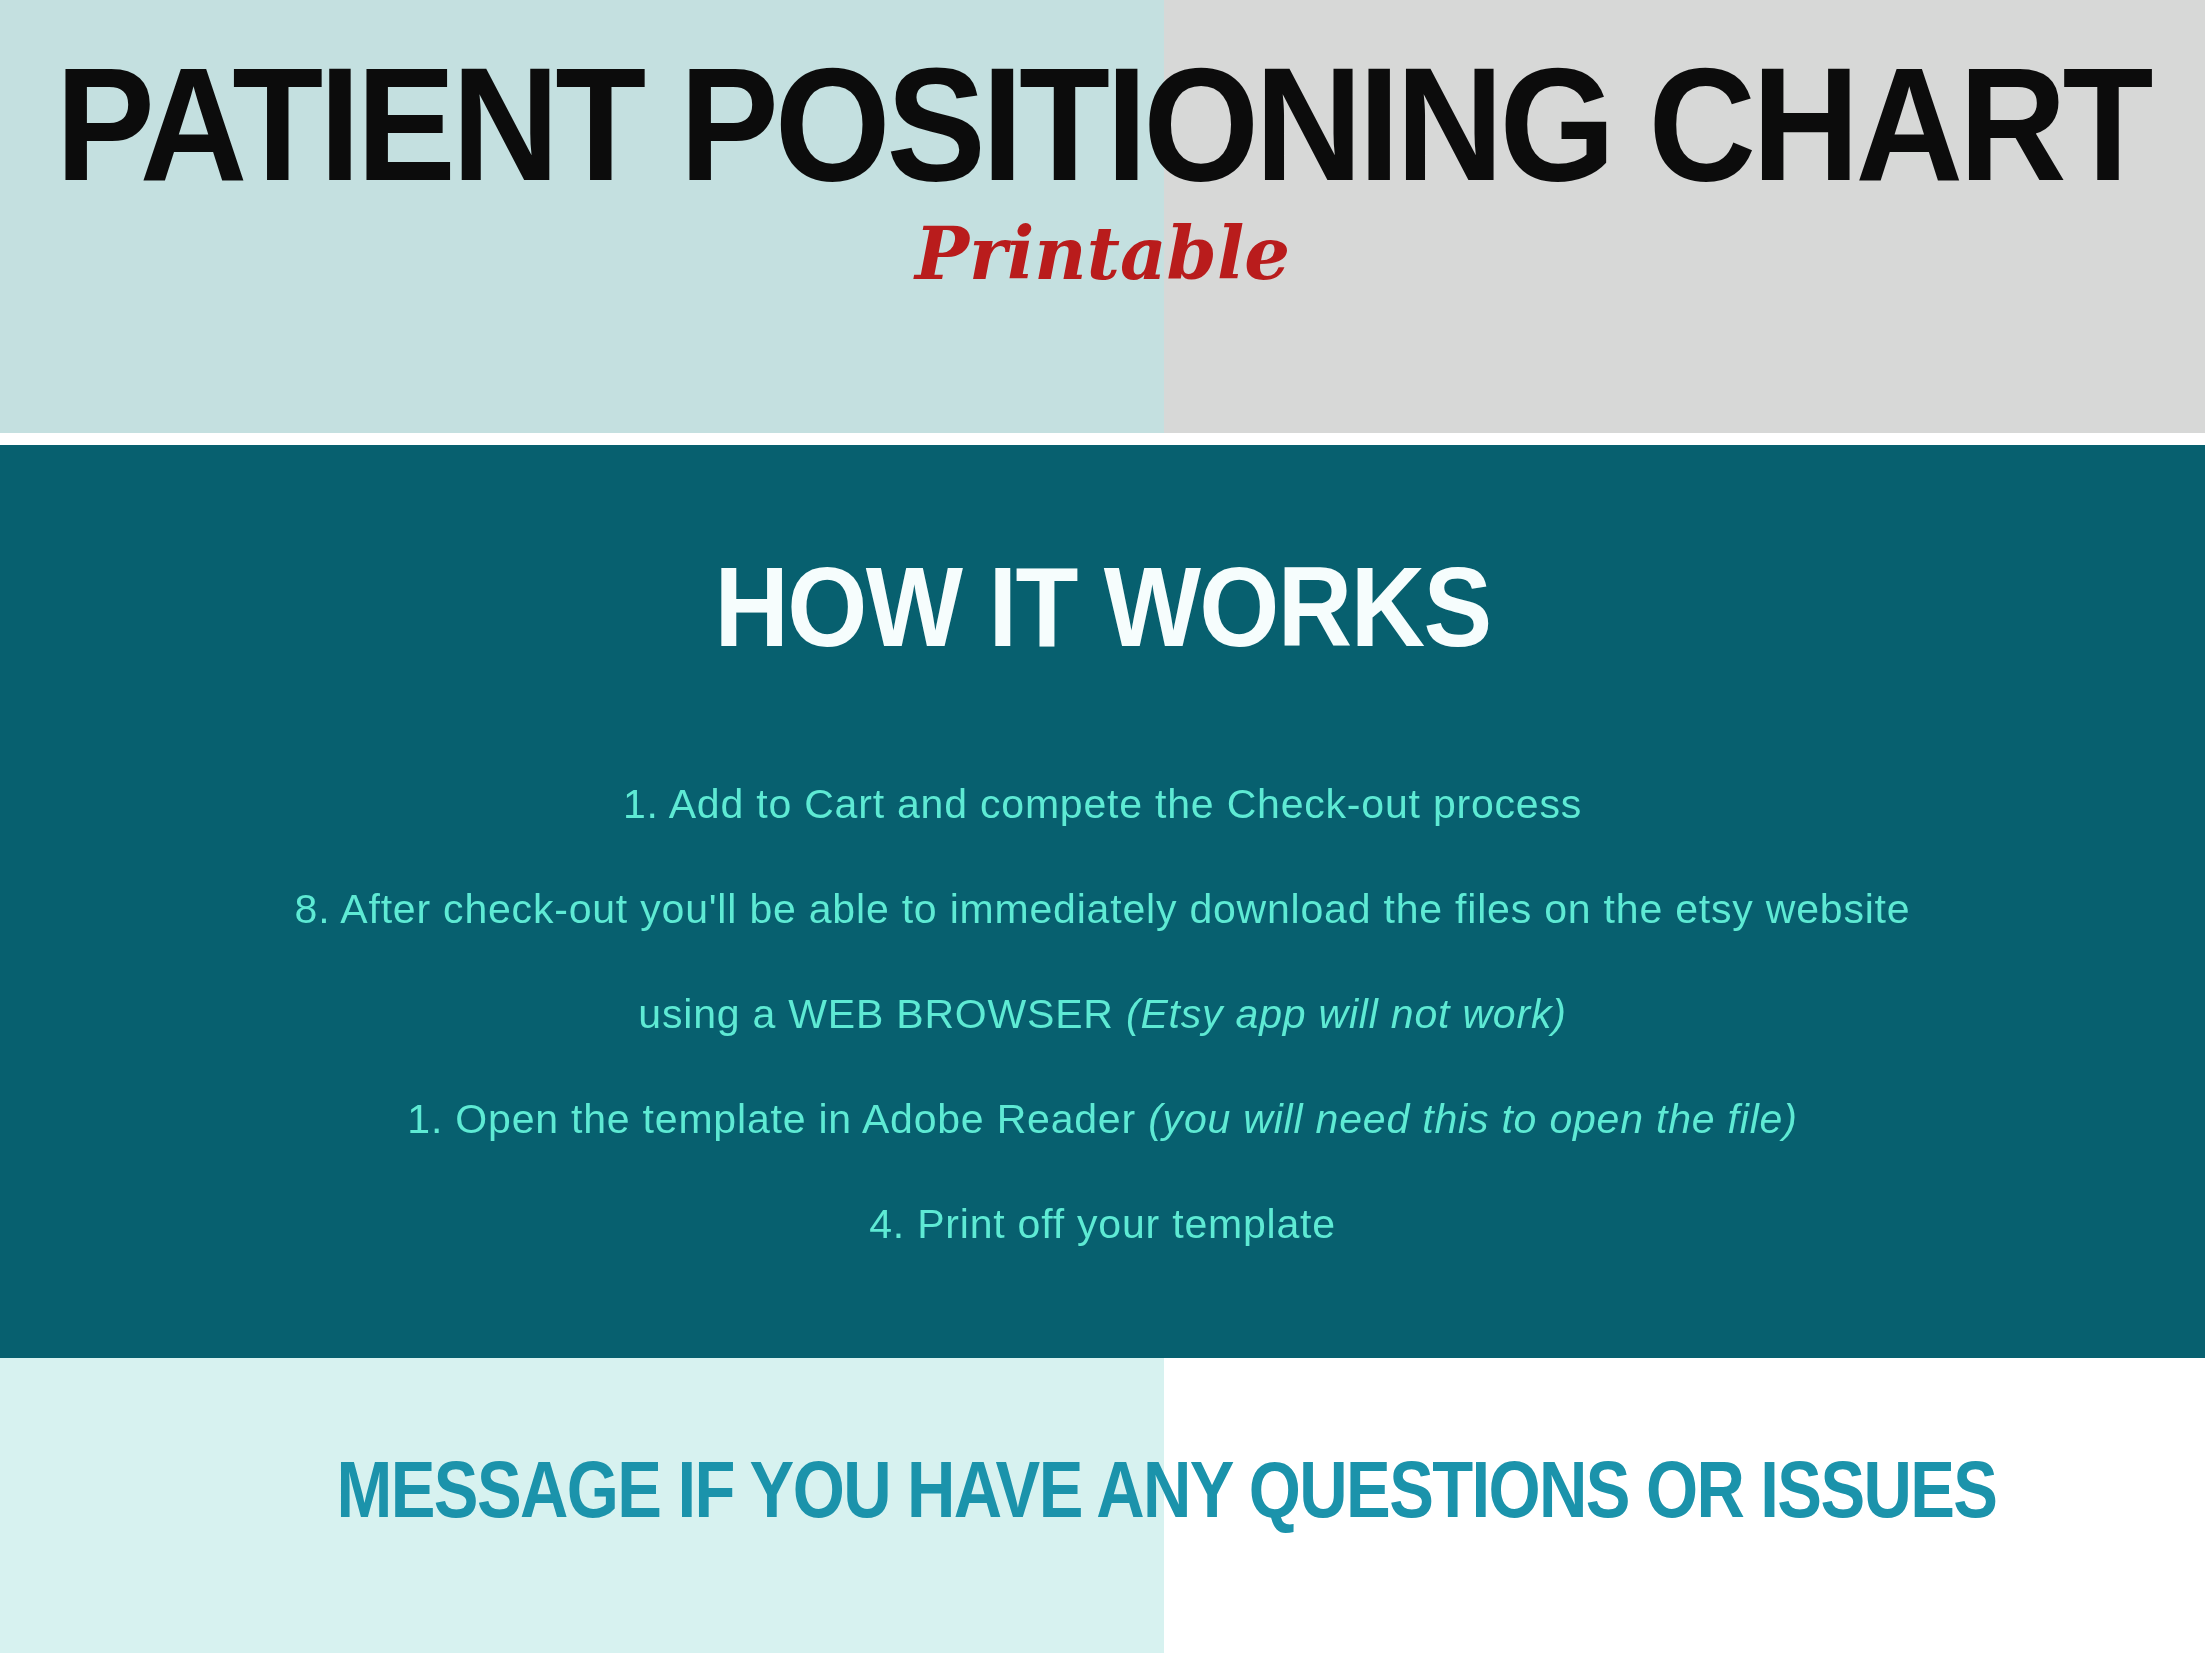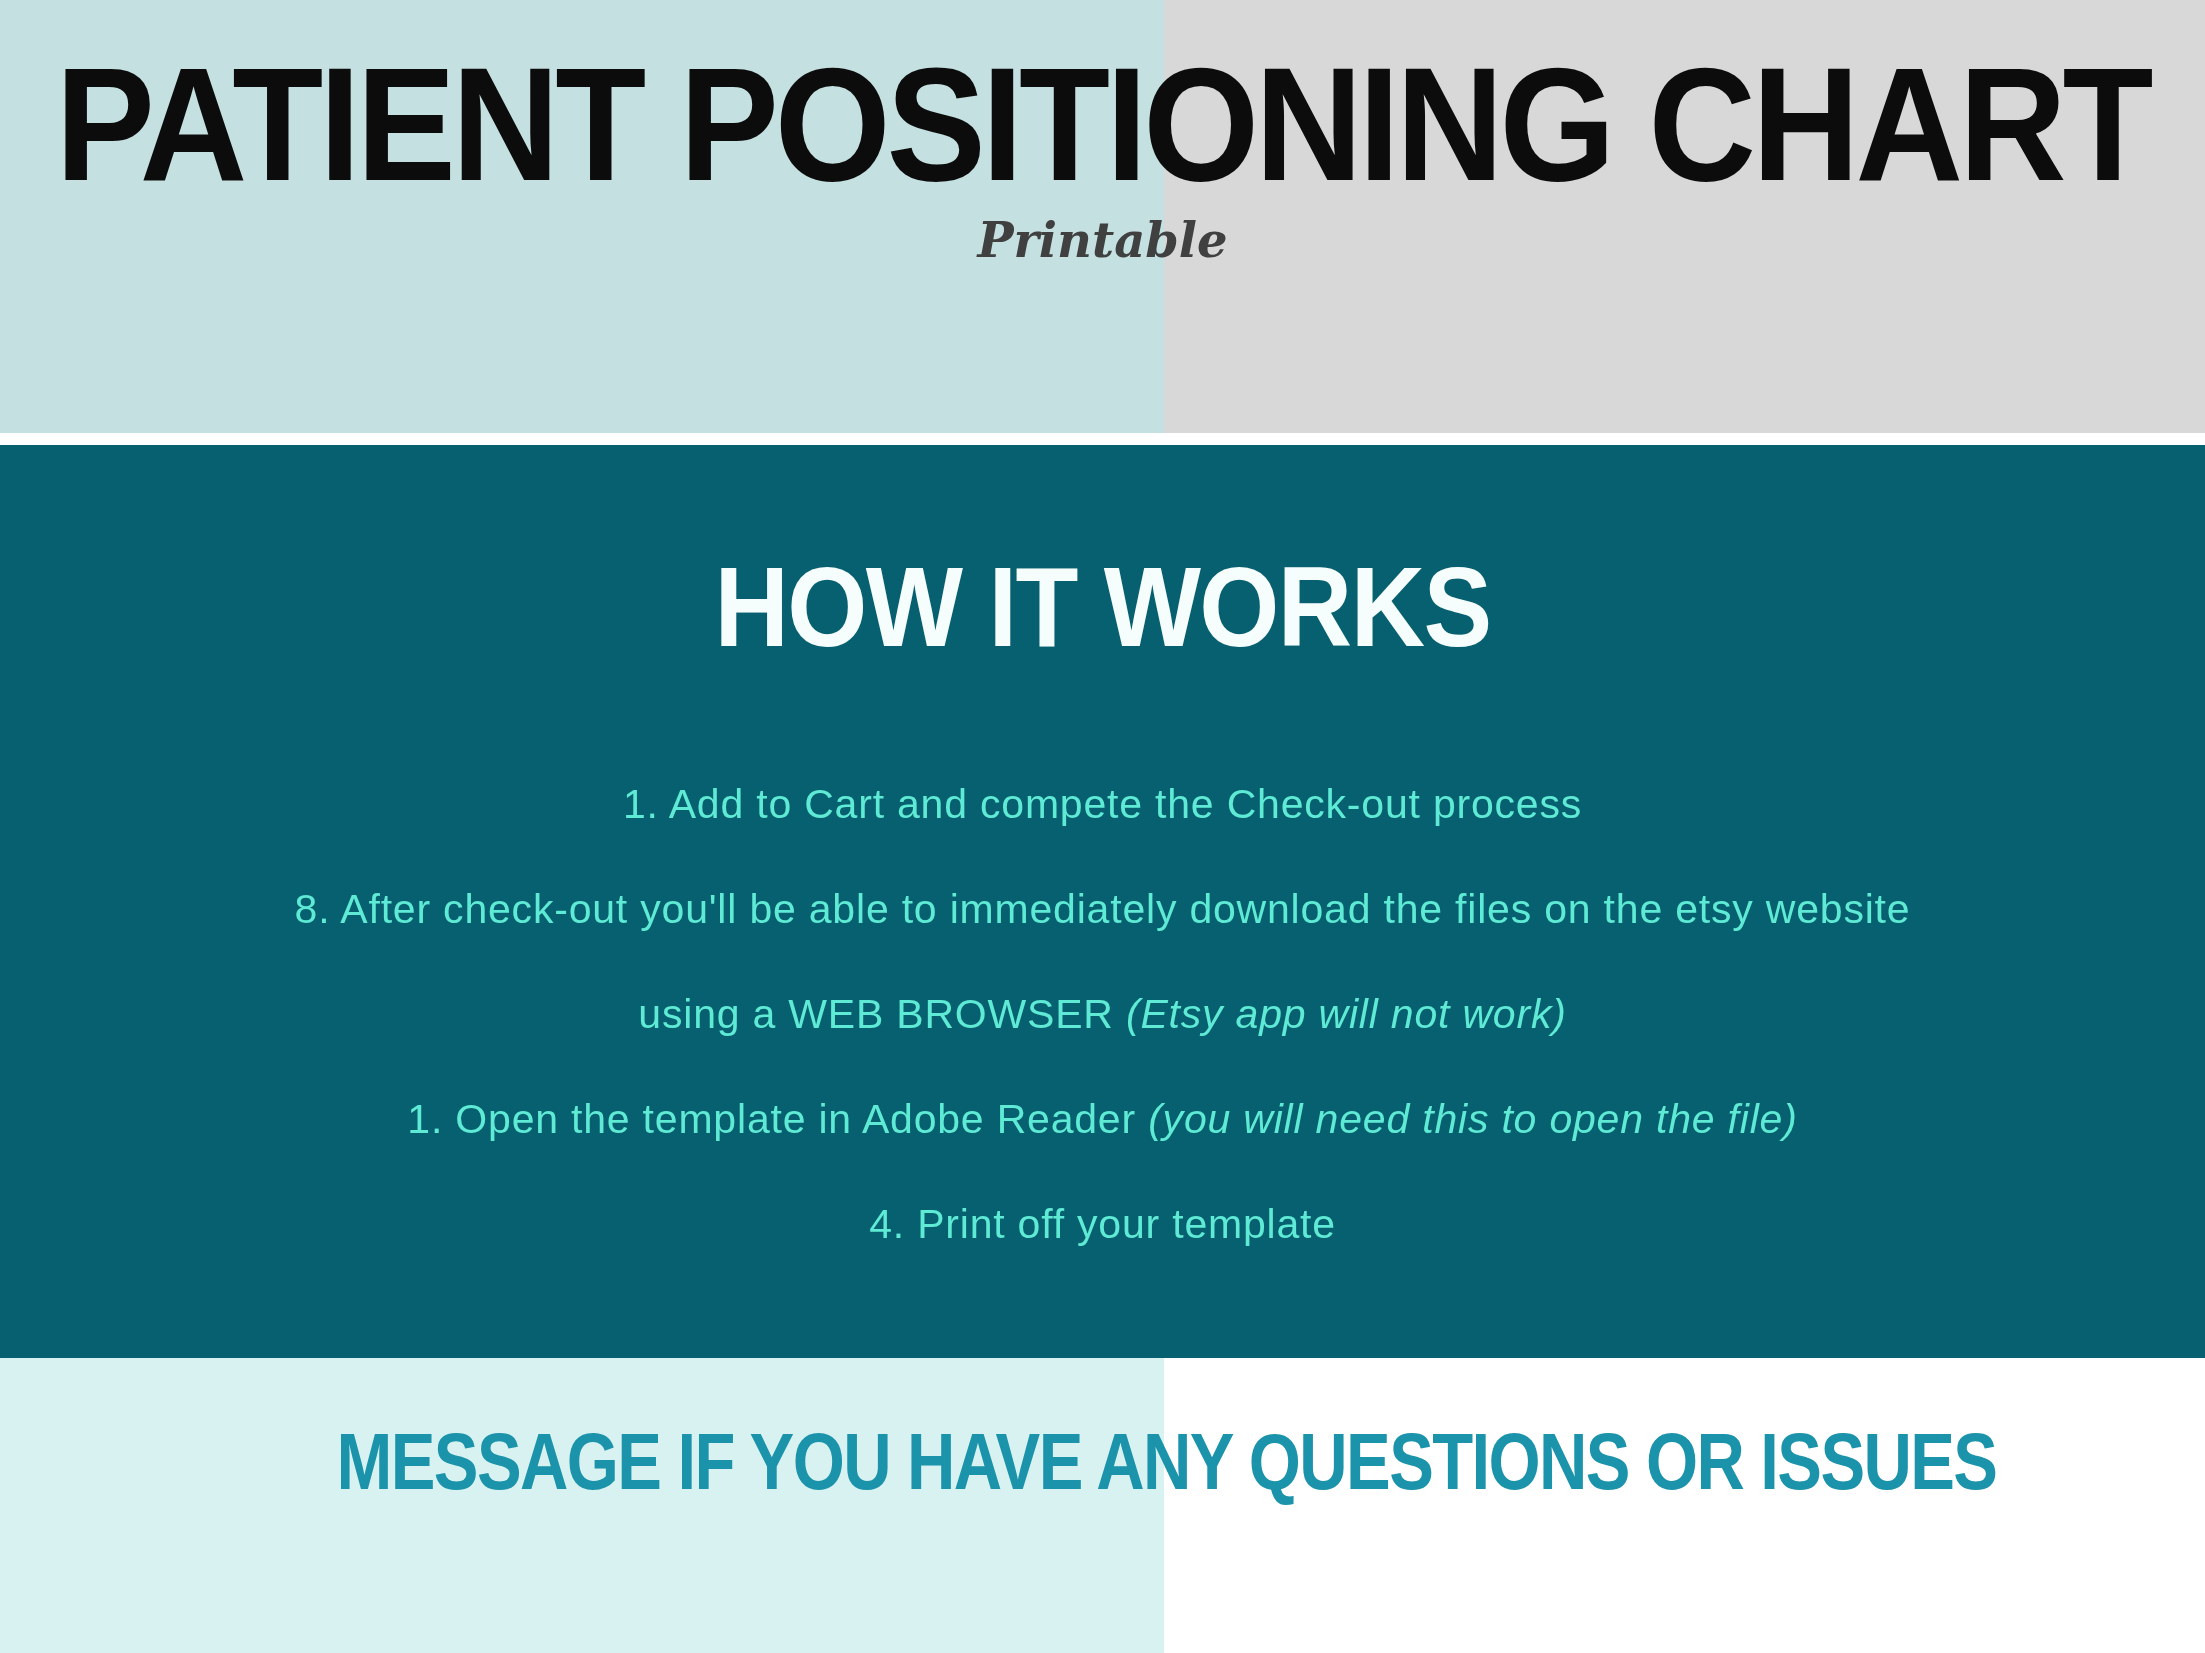--- a/index.html
+++ b/index.html
@@ -47,23 +47,23 @@
     color: #0c0c0c;
     transform: scaleY(1.08);
     transform-origin: center top;
     white-space: nowrap;
   }
   .subtitle {
     margin: 21px 0 0 0;
     font-family: "DejaVu Serif", serif;
     font-style: italic;
     font-weight: 700;
-    font-size: 48px;
+    font-size: 72px;
     line-height: 1.1;
-    color: #404040;
+    color: #b91c1c;
   }
 
   
   .band-mid {
     position: relative;
     width: 100%;
     height: 913px;
     background: #07606f;
     text-align: center;
     margin-top: 12px;
@@ -113,21 +113,21 @@
   .band-bottom .bg-right {
     position: absolute;
     left: 1164px; top: 0;
     right: 0; height: 100%;
     background: #ffffff;
   }
   .band-bottom .content {
     position: relative;
     width: 100%;
     text-align: center;
-    padding-top: 64px;
+    padding-top: 92px;
   }
   .footer-message {
     display: inline-block;
     margin: 0;
     font-size: 67px;
     font-weight: 700;
     letter-spacing: -1.6px;
     line-height: 1;
     color: #1b93ab;
     transform: scaleY(1.18) translateX(64px);

